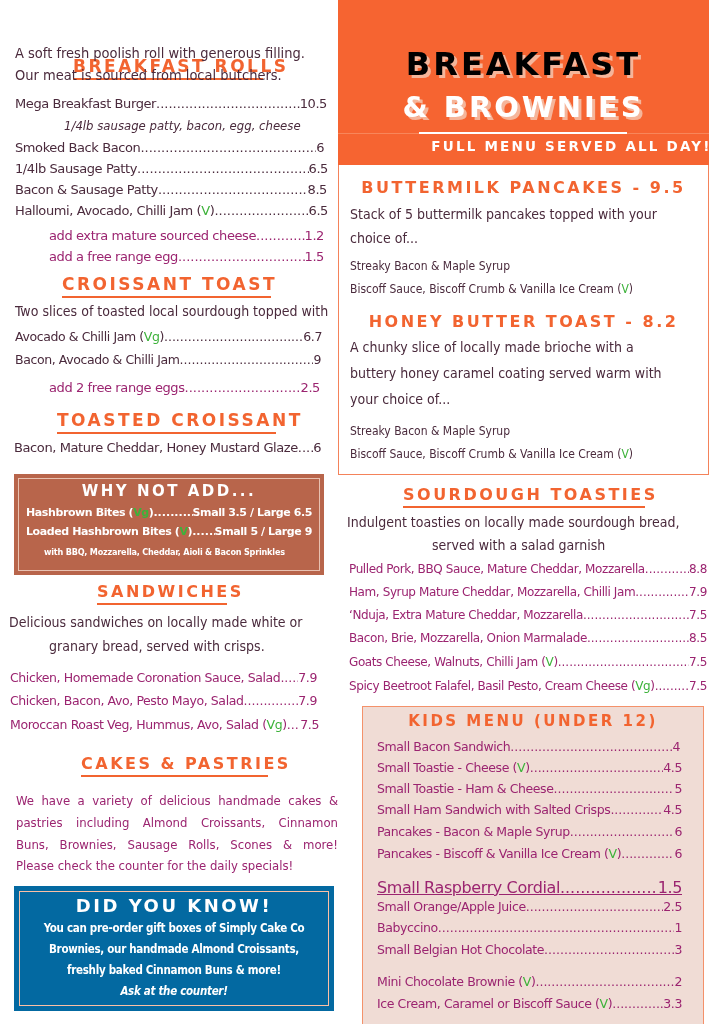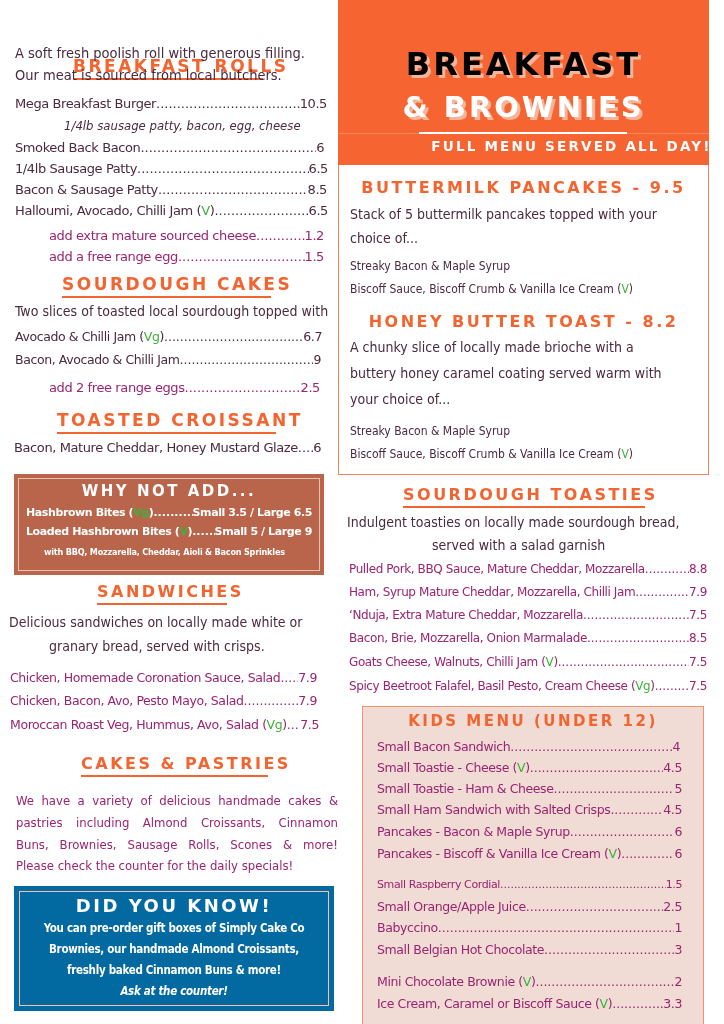--- a/index.html
+++ b/index.html
@@ -146,21 +146,21 @@
   <span class="name">add extra mature sourced cheese</span>
   <span class="dots"></span>
   <span class="price">1.2</span>
 </div>
 <div class="row plum" style="left:49px; top:249px; width:275px; font-size:13px;">
   <span class="name">add a free range egg</span>
   <span class="dots"></span>
   <span class="price">1.5</span>
 </div>
 
-<div class="heading underlined" style="left:62px; top:274px; width:209px; font-size:17px;">SOURDOUGH CAKES</div>
+<div class="heading underlined" style="left:62px; top:274px; width:209px; font-size:17px;">CROISSANT TOAST</div>
 <div class="txt dark" style="left:15px; top:303px; font-size:14px;">Two slices of toasted local sourdough topped with</div>
 
 <div class="row dark" style="left:15px; top:329px; width:307px; font-size:12.5px;">
   <span class="name">
     <span>Avocado &amp; Chilli Jam </span>(<span class="veg">Vg</span>)
   </span>
   <span class="dots"></span>
   <span class="price">6.7</span>
 </div>
 <div class="row dark" style="left:15px; top:352px; width:306px; font-size:12.5px;">
@@ -335,21 +335,21 @@
     <span class="price">6</span>
   </div>
   <div class="row plum" style="left:14px; top:139px; width:305px; font-size:12.5px;">
     <span class="name">
       <span>Pancakes - Biscoff &amp; Vanilla Ice Cream </span>(<span class="veg">V</span>)
     </span>
     <span class="dots"></span>
     <span class="price">6</span>
   </div>
 
-  <div class="row plum" style="left:14px; top:171px; width:305px; font-size:11px;">
+  <div class="row plum" style="left:14px; top:171px; width:305px; font-size:16px;text-decoration:underline;">
     <span class="name">Small Raspberry Cordial</span>
     <span class="dots"></span>
     <span class="price">1.5</span>
   </div>
   <div class="row plum" style="left:14px; top:192px; width:305px; font-size:12.5px;">
     <span class="name">Small Orange/Apple Juice</span>
     <span class="dots"></span>
     <span class="price">2.5</span>
   </div>
   <div class="row plum" style="left:14px; top:213px; width:305px; font-size:12.5px;">

